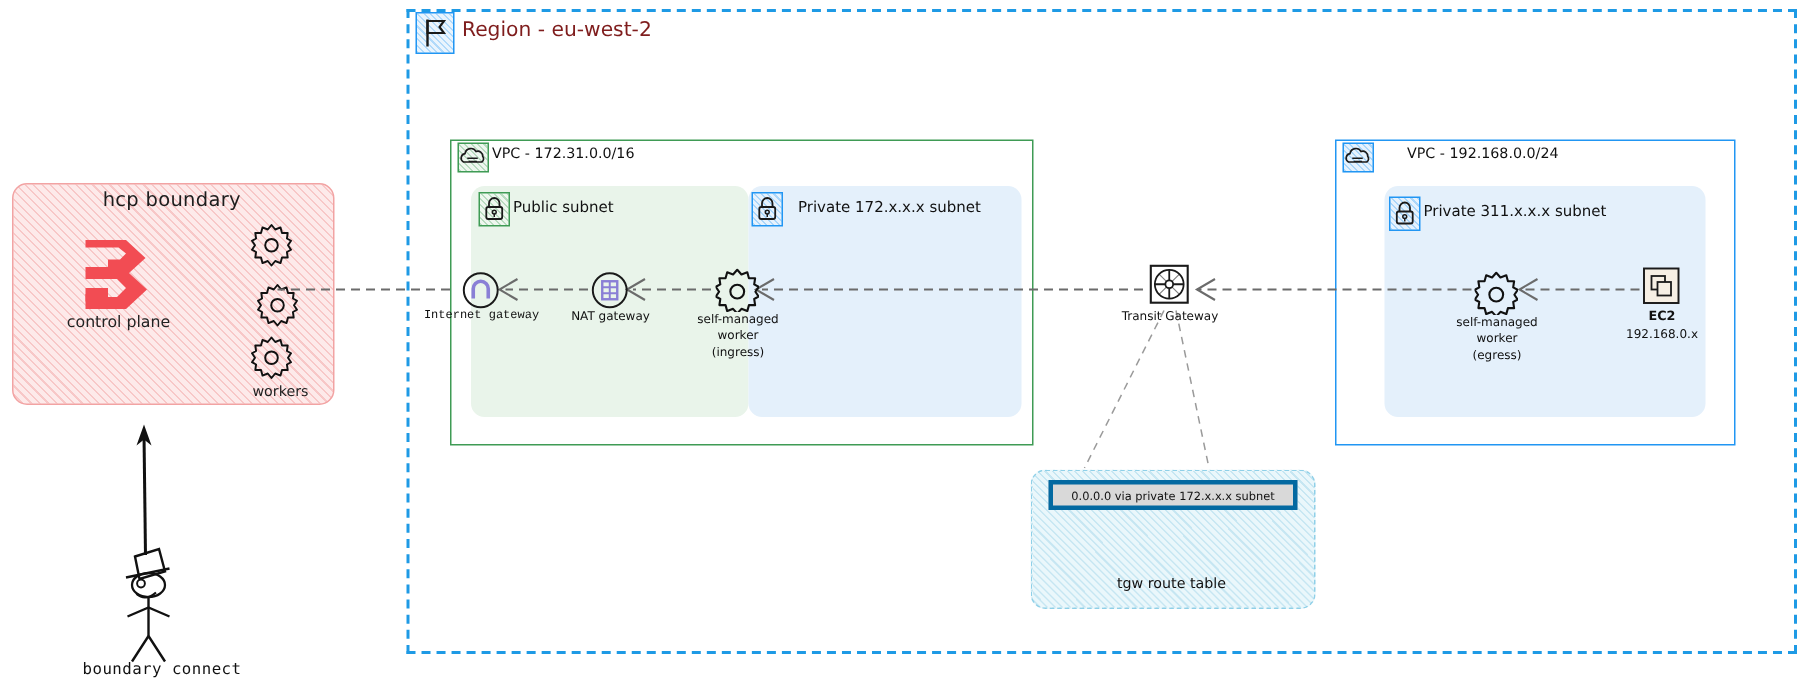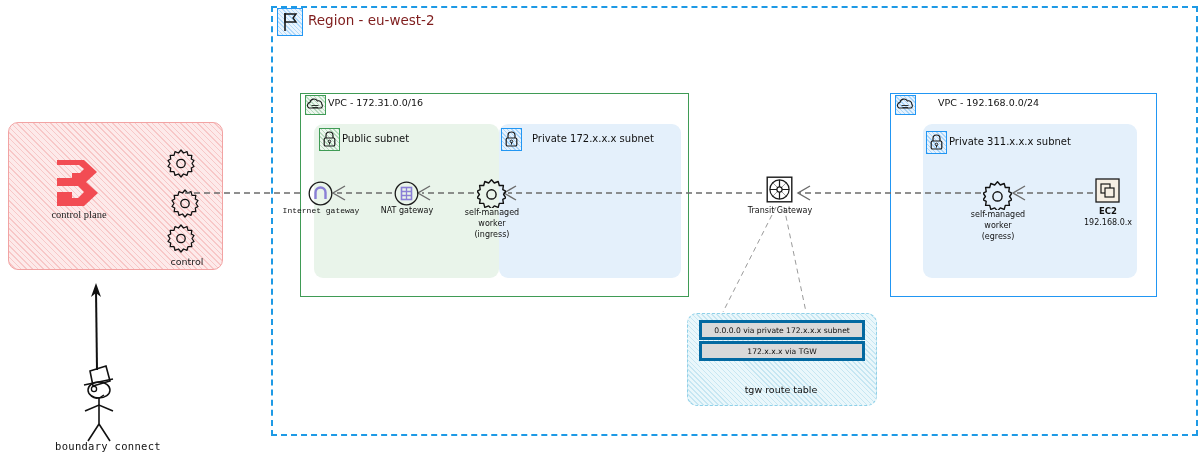--- a/index.html
+++ b/index.html
@@ -27,21 +27,21 @@
         rgba(255,255,255,0) 1px,
         rgba(255,255,255,0) 4px);
   }
   #hcp-title{
     left:8px;top:126px;width:213px;
     text-align:center;
     font-size:13px;color:#1d1d1d;letter-spacing:.2px;
   }
   #control-plane-label{
     left:18px;top:209px;width:122px;text-align:center;
-    font-size:10.5px;color:#222;font-family:Liberation Serif, serif;
+    font-size:10.5px;color:#222;
   }
   #workers-label{
     left:150px;top:256px;width:74px;text-align:center;
     font-size:9.5px;color:#222;
   }
   #boundary-connect-label{
     left:38px;top:440px;width:140px;text-align:center;
     font-size:10.5px;color:#111;font-family:"DejaVu Sans Mono", monospace;
     letter-spacing:.3px;
   }
@@ -186,20 +186,21 @@
   svg.ovl{position:absolute;left:0;top:0;width:1200px;height:460px;
           pointer-events:none;overflow:visible;}
   .hand{font-family:"DejaVu Sans", sans-serif;}
 </style>
 </head>
 <body>
 
 <div id="canvas">
 
   <div class="abs" id="hcp-boundary"></div>
+  <div class="abs hand" id="hcp-title">hcp boundary</div>
 
   <svg class="ovl">
     <g id="boundary-logo-g">
       <path d="M57,160 L84,160 L97,172 L86,182 L98,193 L84,206 L57,206 L57,192 L72,192 L72,198 L78,198 L84,192 L78,186 L57,186 Z
                M57,160 L57,178 L72,178 L72,173 L80,173 L84,169 L79,165 L57,165 Z" fill="#f24c53"></path>
       <rect x="57" y="196" width="5" height="5" fill="#f24c53"></rect>
       <rect x="65" y="198" width="3" height="3" fill="#f24c53"></rect>
     </g>
   </svg>
 
@@ -213,21 +214,21 @@
     <g transform="translate(172,190)">
       <path d="M13,0 L15.5,3 L19,1.6 L20,5.3 L23.8,5.3 L23.3,9 L26,10.5 L24,13.5 L26,16.5 L23.3,18 L23.8,21.7 L20,21.7 L19,25.4 L15.5,24 L13,27 L10.5,24 L7,25.4 L6,21.7 L2.2,21.7 L2.7,18 L0,16.5 L2,13.5 L0,10.5 L2.7,9 L2.2,5.3 L6,5.3 L7,1.6 L10.5,3 Z" fill="none" stroke="#111" stroke-width="1.3" stroke-linejoin="round"></path>
       <circle cx="13" cy="13.5" r="4.2" fill="none" stroke="#111" stroke-width="1.3"></circle>
     </g>
     <g transform="translate(168,225)">
       <path d="M13,0 L15.5,3 L19,1.6 L20,5.3 L23.8,5.3 L23.3,9 L26,10.5 L24,13.5 L26,16.5 L23.3,18 L23.8,21.7 L20,21.7 L19,25.4 L15.5,24 L13,27 L10.5,24 L7,25.4 L6,21.7 L2.2,21.7 L2.7,18 L0,16.5 L2,13.5 L0,10.5 L2.7,9 L2.2,5.3 L6,5.3 L7,1.6 L10.5,3 Z" fill="none" stroke="#111" stroke-width="1.3" stroke-linejoin="round"></path>
       <circle cx="13" cy="13.5" r="4.2" fill="none" stroke="#111" stroke-width="1.3"></circle>
     </g>
   </svg>
 
-  <div class="abs hand" id="workers-label">control</div>
+  <div class="abs hand" id="workers-label">workers</div>
 
   <svg class="ovl">
     <g>
       <path d="M97,370 L96,290" stroke="#111" stroke-width="2" fill="none"></path>
       <path d="M96,283 L91,297 L96,293 L101,297 Z" fill="#111"></path>
     </g>
     <g>
       <path d="M90,371 L106,366 L110,381 L93,386 Z" fill="none" stroke="#111" stroke-width="1.6"></path>
       <path d="M84,385 L113,379" stroke="#111" stroke-width="1.6"></path>
       <ellipse cx="99" cy="390" rx="11" ry="8" fill="none" stroke="#111" stroke-width="1.5"></ellipse>
@@ -377,16 +378,15 @@
       <rect x="1" y="1" width="23" height="23" fill="#f6efe4" stroke="#1a1a1a" stroke-width="1.3"></rect>
       <rect x="6" y="6" width="9" height="9" fill="none" stroke="#1a1a1a" stroke-width="1.2"></rect>
       <rect x="10" y="10" width="9" height="9" fill="#f6efe4" stroke="#1a1a1a" stroke-width="1.2"></rect>
     </svg>
   </div>
   <div class="node-label hand" id="ec2-label">EC2</div>
   <div class="node-label hand" id="ec2-ip">192.168.0.x</div>
 
   <div class="abs" id="tgw-route-table"></div>
   <div class="route-row hand" id="route-row-0">0.0.0.0 via private 172.x.x.x subnet</div>
-  <div class="route-row hand" id="route-row-1">172.x.x.x via TGW</div>
   <div class="abs hand" id="tgw-route-table-label">tgw route table</div>
 
 </div>
 
 </body></html>

